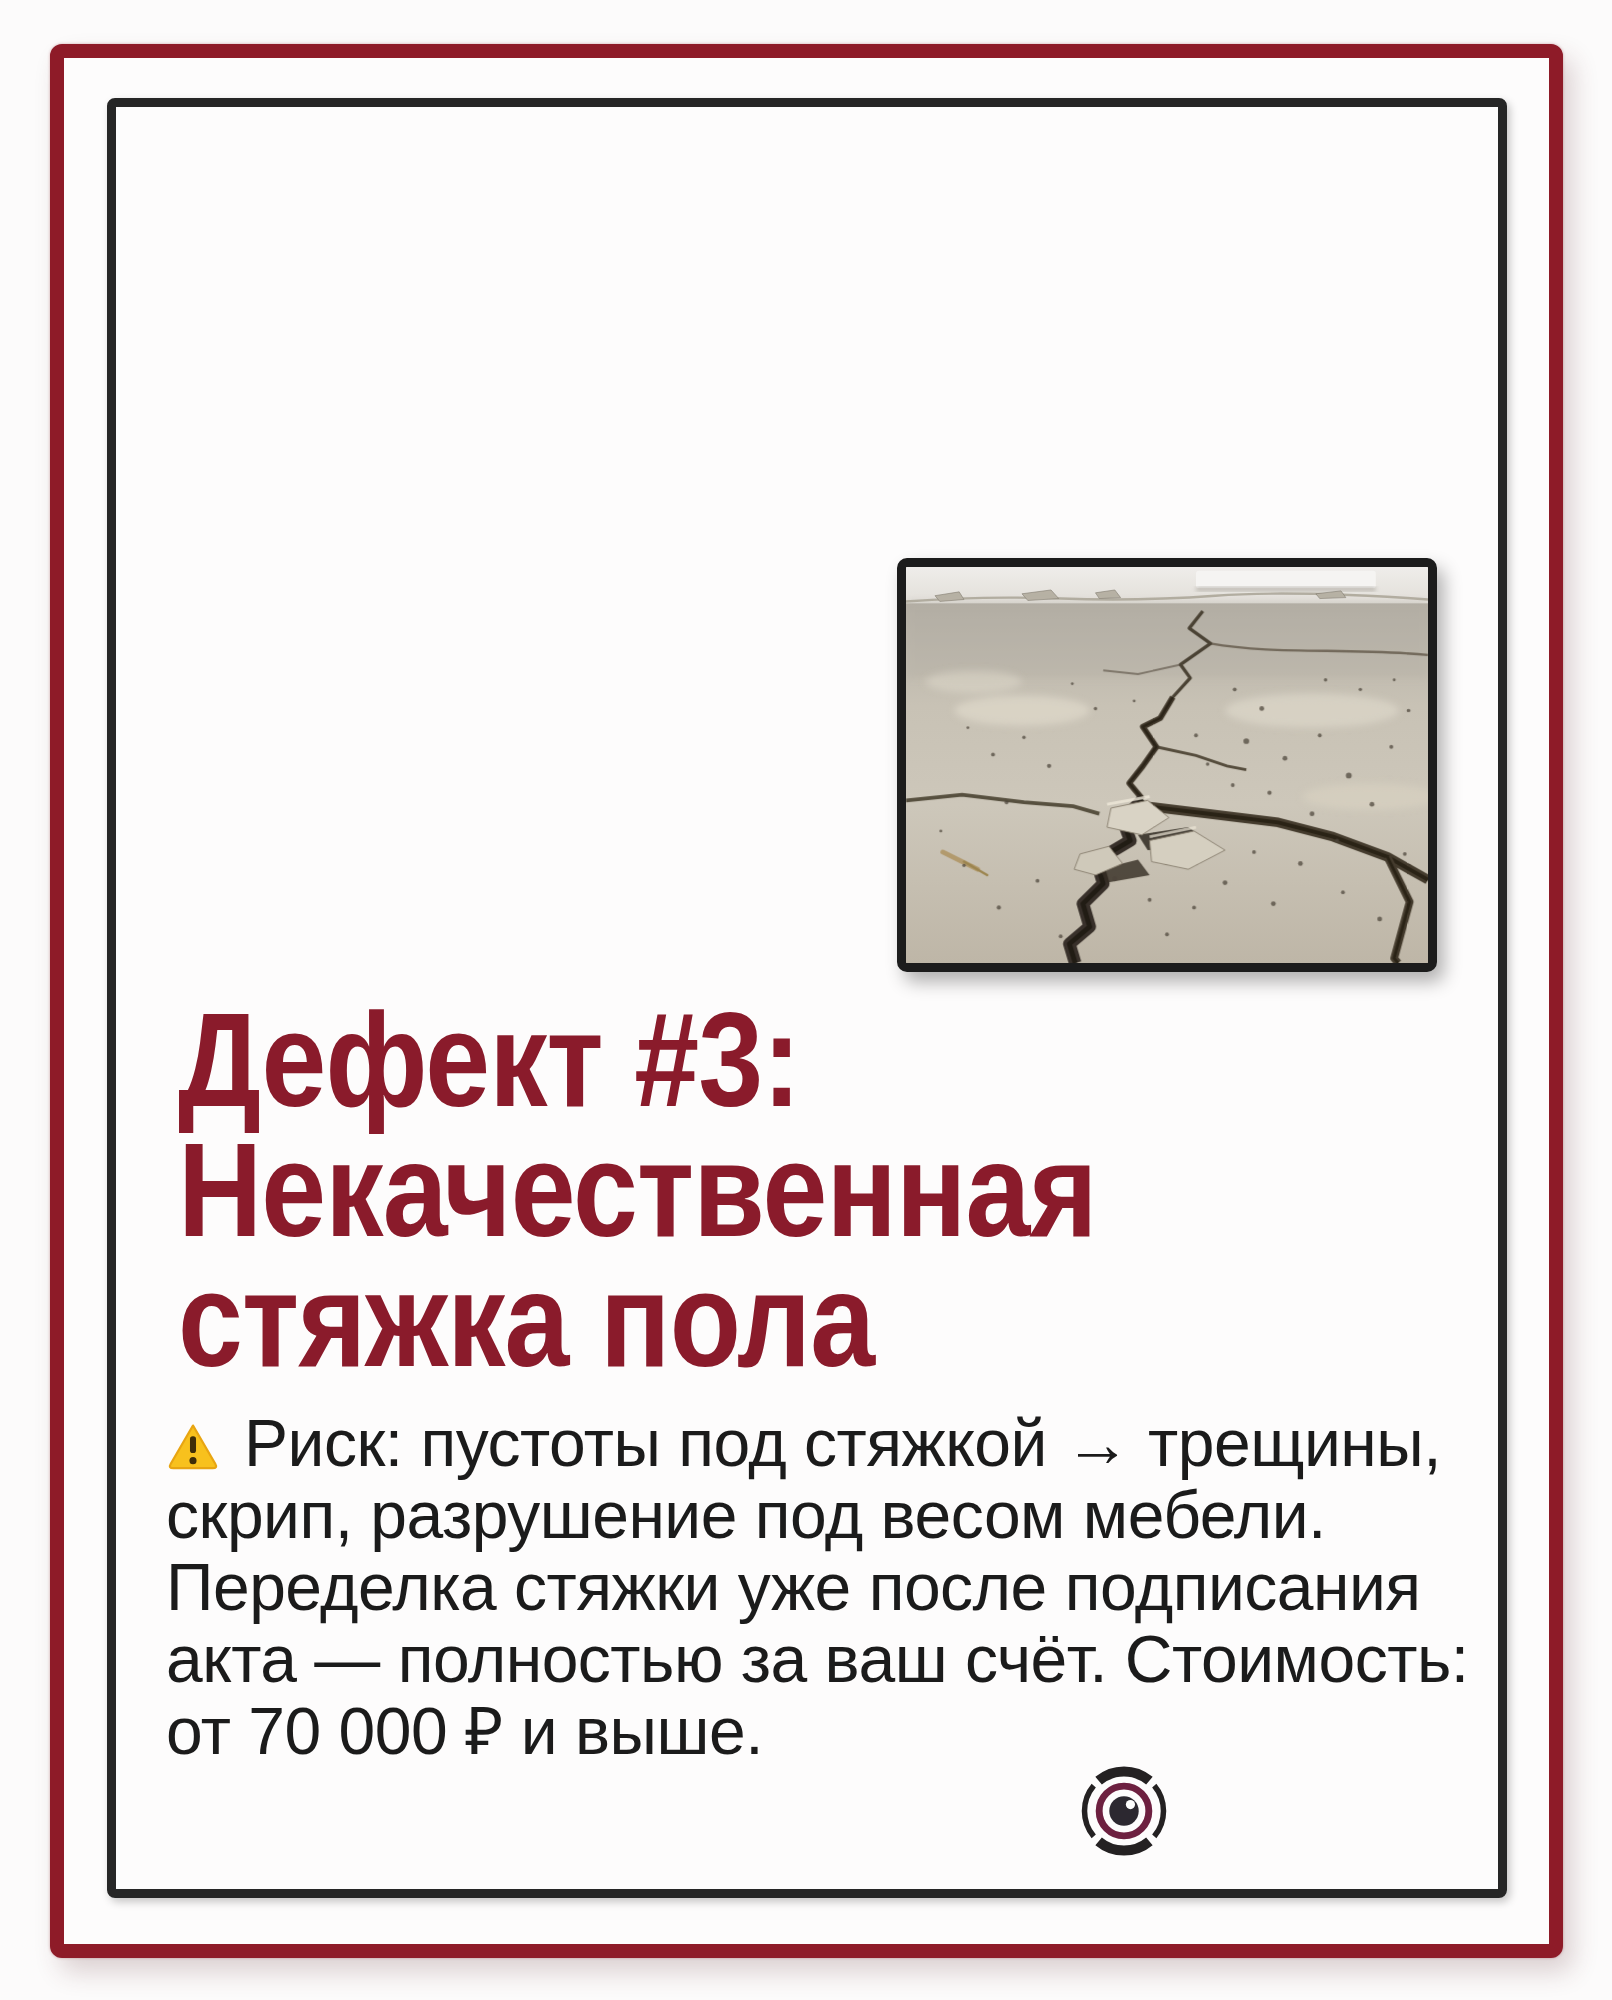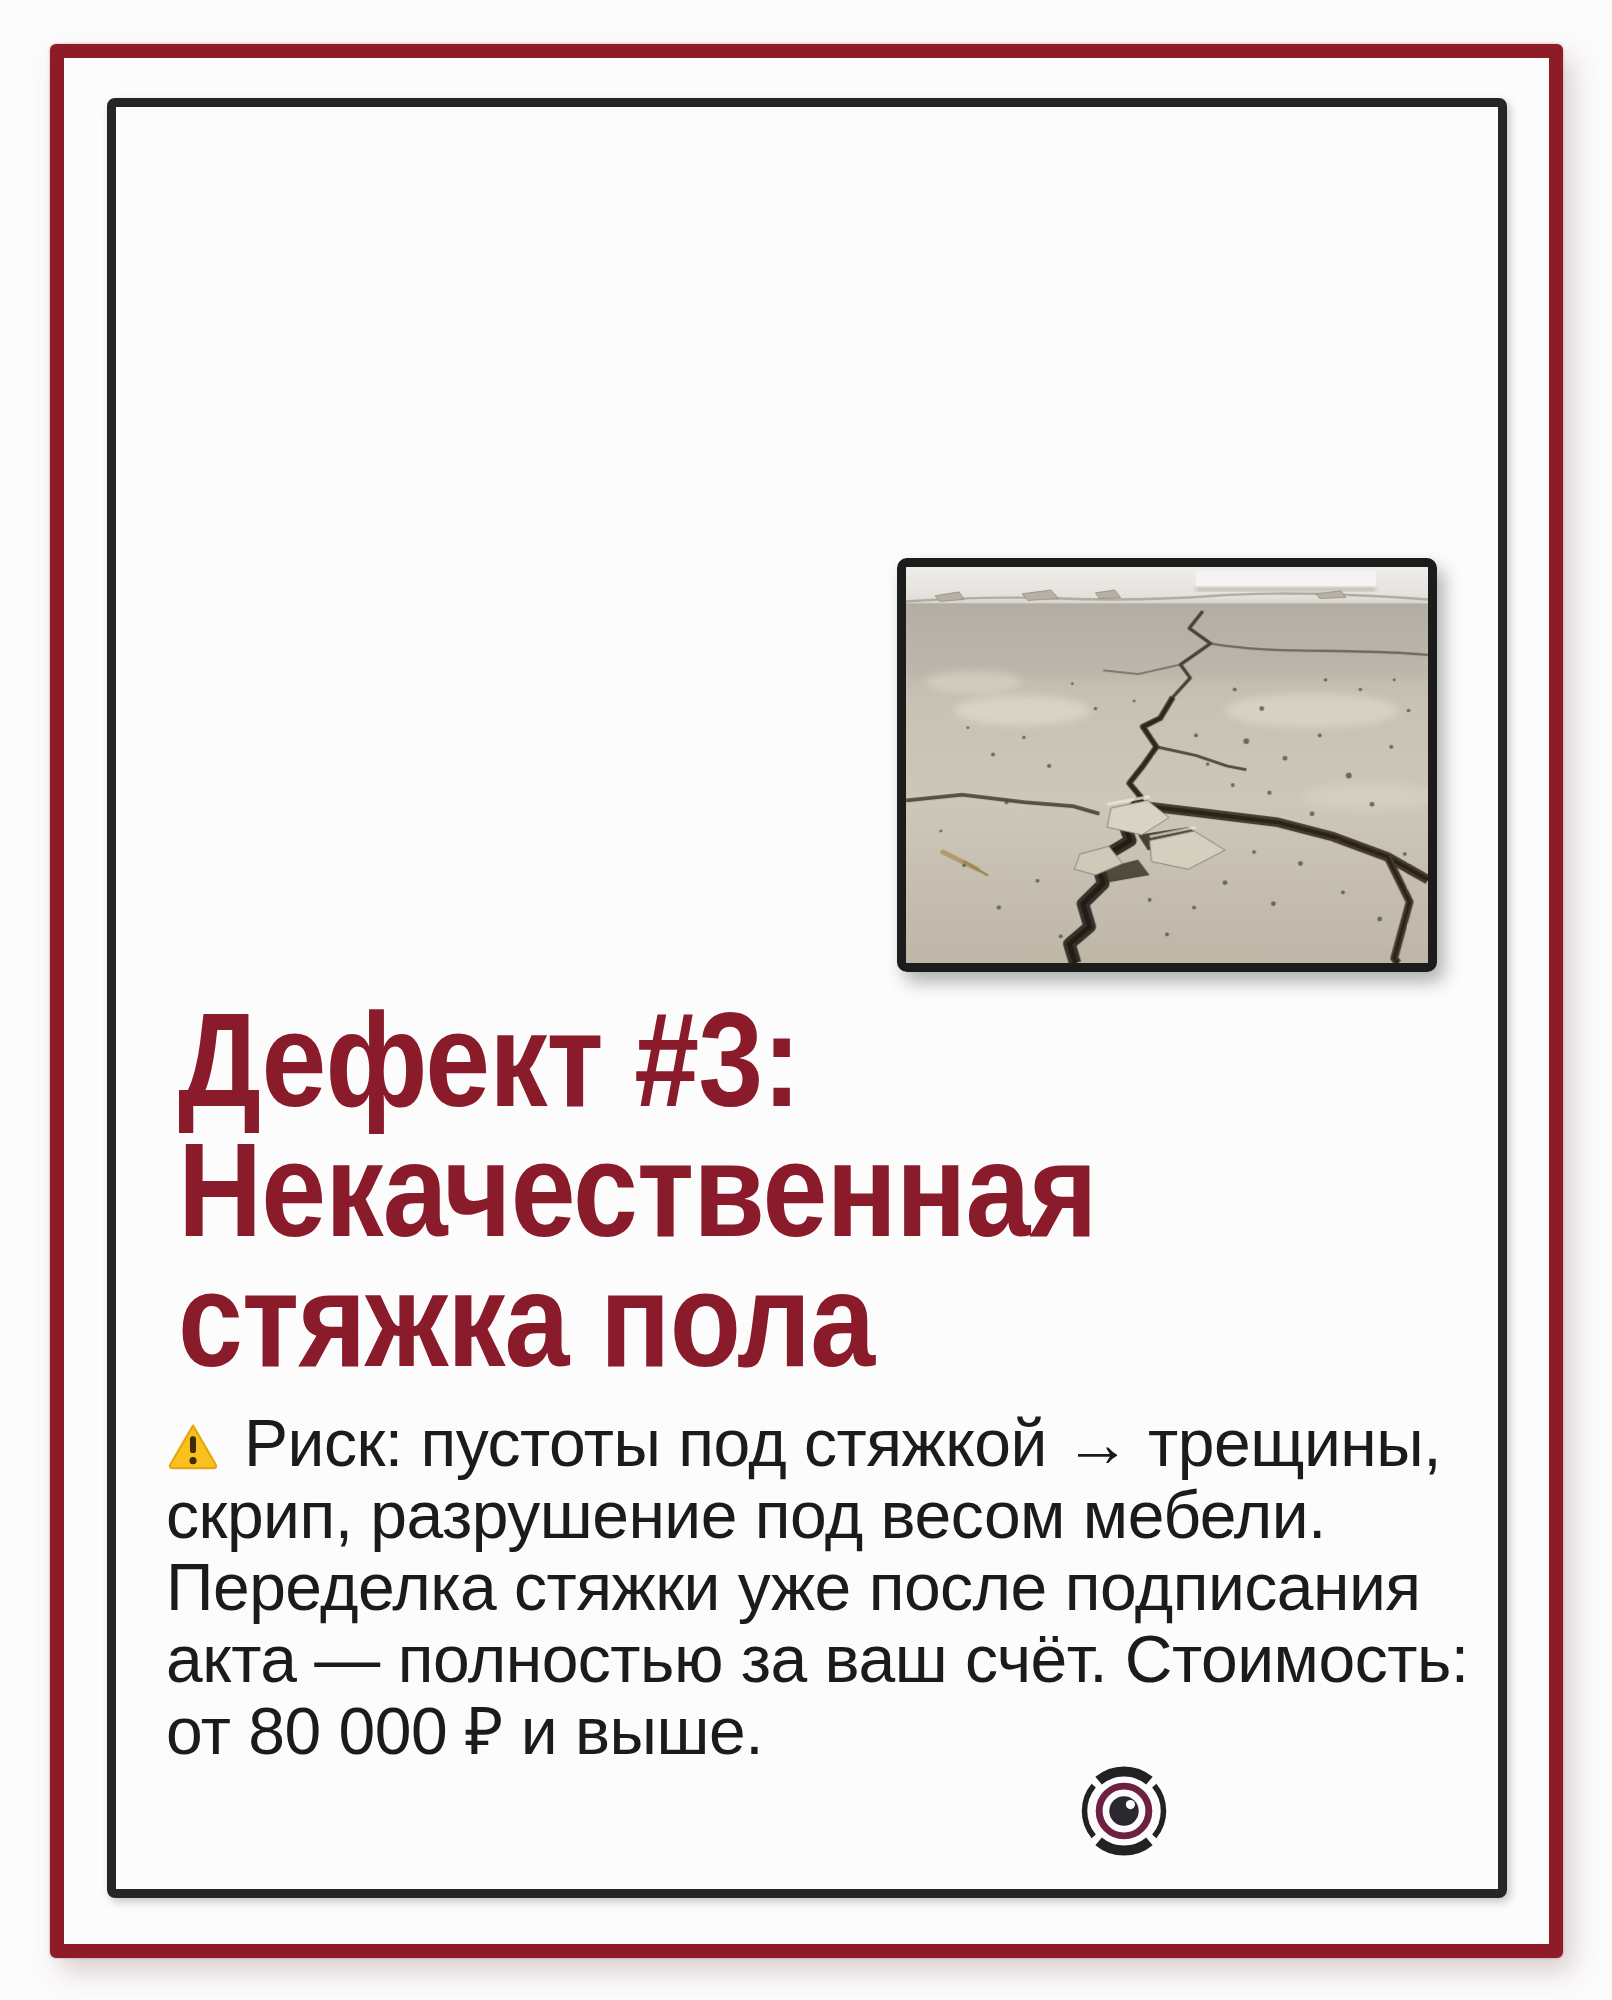--- a/index.html
+++ b/index.html
@@ -3,21 +3,21 @@
 <meta charset="utf-8">
 <style>
   html,body{margin:0;padding:0;background:#ffffff;}
   .page{
     position:relative;width:1612px;height:2000px;overflow:hidden;
     background:#fcfbfb;
     font-family:"Liberation Sans", sans-serif;
   }
   .frame-outer{
     position:absolute;left:50px;top:44px;width:1513px;height:1914px;
-    box-sizing:border-box;border:14px solid #8e1b28;border-radius:6px;
+    box-sizing:border-box;border:14px solid #8e1b28;border-radius:12px;
     background:#fdfcfc;
     box-shadow:10px 14px 26px rgba(90,40,45,.20), 0 0 3px rgba(142,27,40,.35);
   }
   .frame-inner{
     position:absolute;left:43px;top:40px;right:42px;bottom:46px;
     box-sizing:border-box;border:9px solid #262626;border-radius:8px;
     box-shadow:3px 4px 8px rgba(0,0,0,.22);
   }
   .photo{
     position:absolute;left:781px;top:451px;width:540px;height:414px;margin:0;
@@ -191,21 +191,21 @@
 стяжка пола</h1>
 
       <p class="body"><span class="warn"><svg viewBox="0 0 60 54">
             <path d="M30,4 L55,47 Q58,52 52,52 L8,52 Q2,52 5,47 Z" fill="#f8c11d" stroke="#e8a512" stroke-width="2.5" stroke-linejoin="round"></path>
             <rect x="26.6" y="16" width="6.8" height="19" rx="3.2" fill="#3f2d08"></rect>
             <circle cx="30" cy="43.5" r="4" fill="#3f2d08"></circle>
           </svg></span><span class="body-text">Риск: пустоты под стяжкой → трещины,
 скрип, разрушение под весом мебели.
 Переделка стяжки уже после подписания
 акта — полностью за ваш счёт. Стоимость:
-от 80 000 ₽ и выше.</span></p>
+от 70 000 ₽ и выше.</span></p>
 
       <div class="logo">
         <span class="logo-eye">
           <svg viewBox="0 0 100 100">
             <path d="M22.4,17.1 A43,43 0 0 1 77.6,17.1" fill="none" stroke="#242122" stroke-width="11"></path>
             <path d="M22.4,82.9 A43,43 0 0 0 77.6,82.9" fill="none" stroke="#242122" stroke-width="11"></path>
             <path d="M17.1,22.4 A43,43 0 0 0 17.1,77.6" fill="none" stroke="#242122" stroke-width="6"></path>
             <path d="M82.9,22.4 A43,43 0 0 1 82.9,77.6" fill="none" stroke="#242122" stroke-width="6"></path>
             <circle cx="50" cy="50" r="27" fill="none" stroke="#6d2040" stroke-width="7.5"></circle>
             <circle cx="50" cy="50" r="16" fill="#2c2830"></circle>

